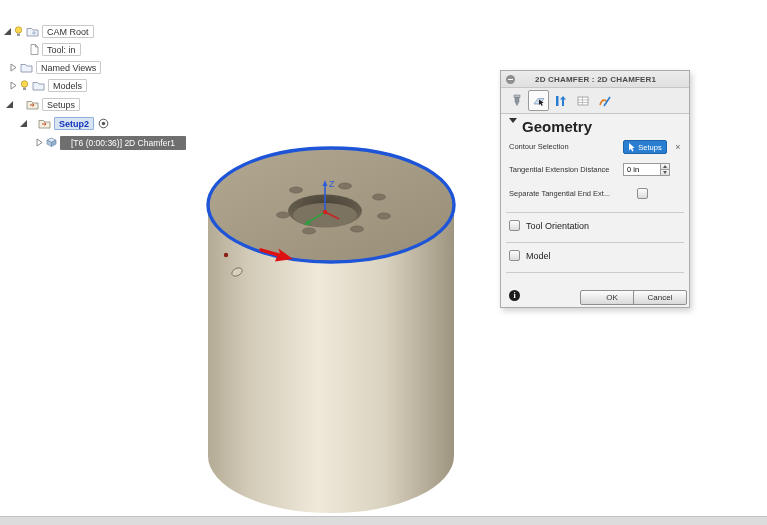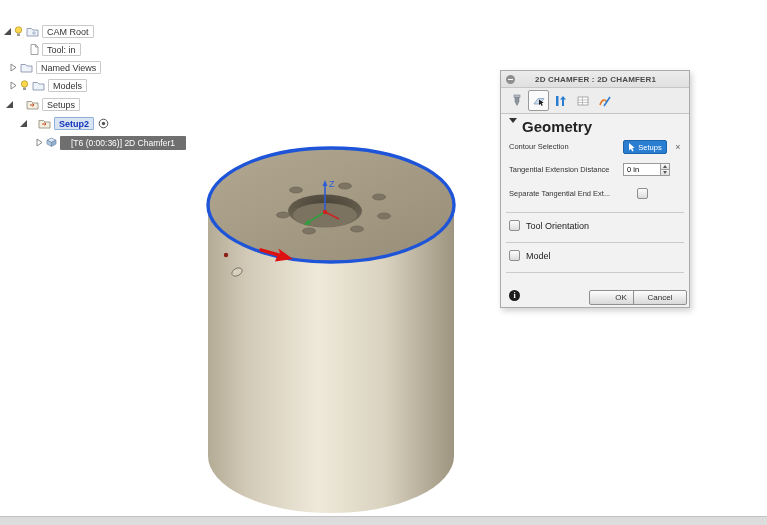--- a/index.html
+++ b/index.html
@@ -268,18 +268,18 @@
     <div class="sect-toggle-lbl" style="top:149px">Tool Orientation</div>
 
     <div class="divider" style="top:171px"></div>
 
     <span class="checkbox" style="left:8px;top:179px"></span>
     <div class="sect-toggle-lbl" style="top:179px">Model</div>
 
     <div class="divider" style="top:201px"></div>
 
     <div class="info-dot">i</div>
-    <div class="dlg-btn" style="left:88px;top:219px;width:64px">OK</div>
+    <div class="dlg-btn" style="left:79px;top:219px;width:64px">OK</div>
     <div class="dlg-btn" style="left:132px;top:219px;width:54px">Cancel</div>
   </div>
 
   <div class="statusbar"></div>
 </div>
 
 </body></html>

